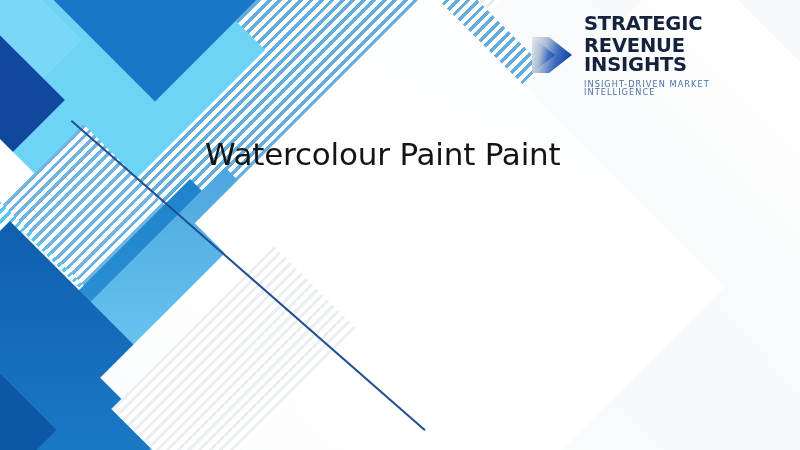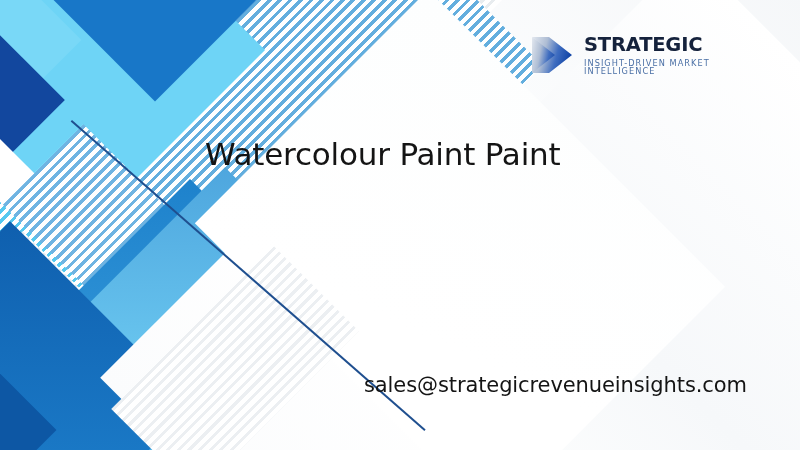--- a/index.html
+++ b/index.html
@@ -155,21 +155,21 @@
             <stop offset="70%" stop-color="#3f6dc0"></stop>
             <stop offset="100%" stop-color="#1447a8"></stop>
           </linearGradient>
         </defs>
         <path d="M3 5 L3 41 L30 23 Z" fill="url(#chevGrad)"></path>
         <path d="M3 5 L20 5 L43 23 L20 41 L3 41 L26 23 Z" fill="url(#chevGrad)"></path>
       </svg>
     </div>
     <div class="logo-text">
       <div class="logo-l1">STRATEGIC</div>
+      <div class="logo-l2">REVENUE INSIGHTS</div>
       <div class="logo-tag">INSIGHT-DRIVEN MARKET INTELLIGENCE</div>
     </div>
   </div>
 
   <div class="title">Watercolour Paint Paint</div>
 
-  <div class="email">sales@strategicrevenueinsights.com</div>
 
 </div>
 
 </body></html>

